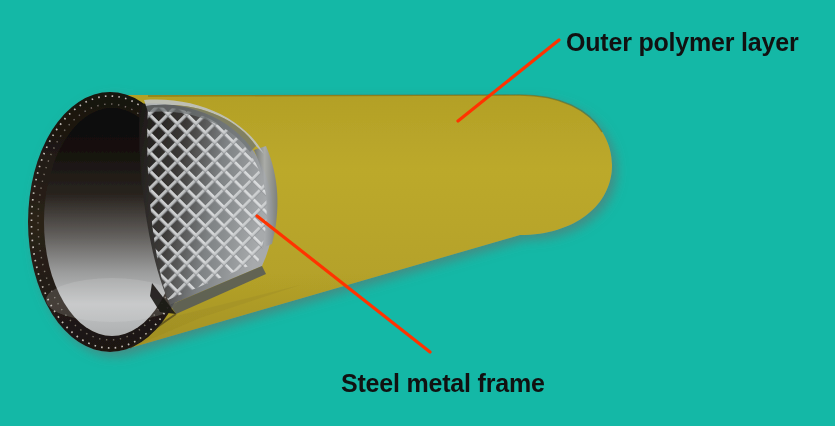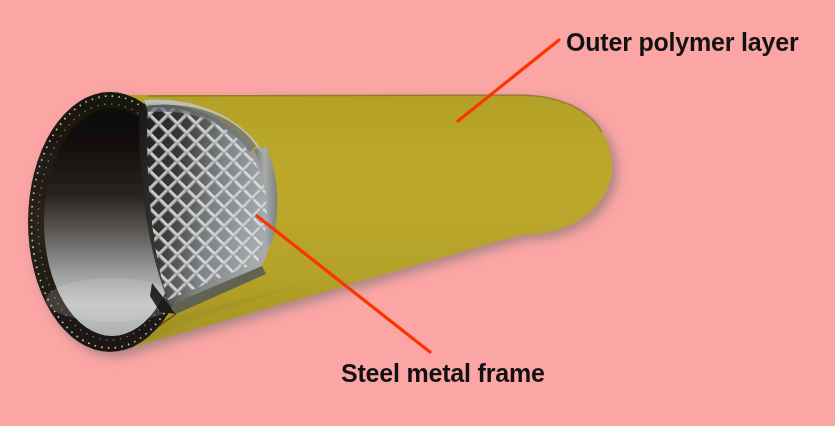--- a/index.html
+++ b/index.html
@@ -10,21 +10,21 @@
   body {
     width: 835px;
     height: 426px;
     overflow: hidden;
     font-family: "Liberation Sans", sans-serif;
   }
   #stage {
     position: relative;
     width: 835px;
     height: 426px;
-    background: #fca5a5;
+    background: #14b8a6;
   }
   #diagram-svg {
     position: absolute;
     left: 0;
     top: 0;
     width: 835px;
     height: 426px;
     display: block;
   }
   .callout-label {
@@ -35,21 +35,21 @@
     white-space: nowrap;
     letter-spacing: -0.2px;
   }
   #label-outer-polymer {
     left: 566px;
     top: 28px;
     font-size: 25px;
   }
   #label-steel-frame {
     left: 341px;
-    top: 359px;
+    top: 369px;
     font-size: 25px;
   }
 </style>
 </head>
 <body>
 
 <div id="stage">
 
   <svg id="diagram-svg" viewBox="0 0 835 426" xmlns="http://www.w3.org/2000/svg">
     <defs>

